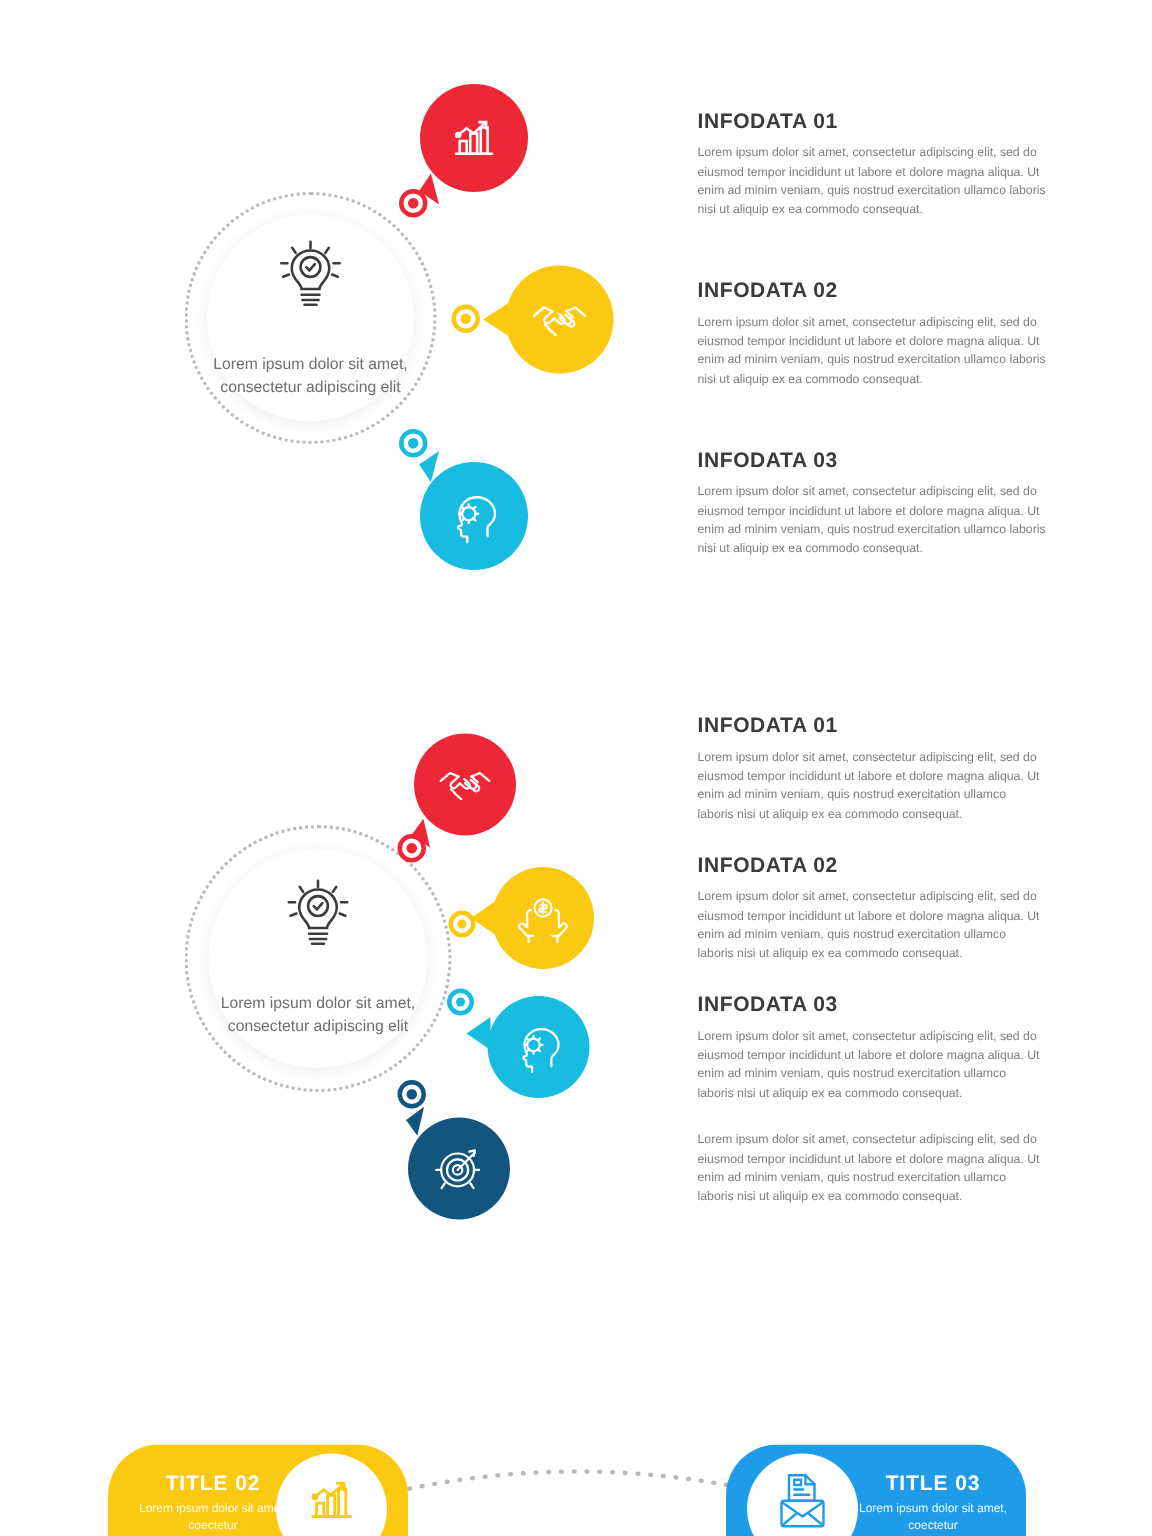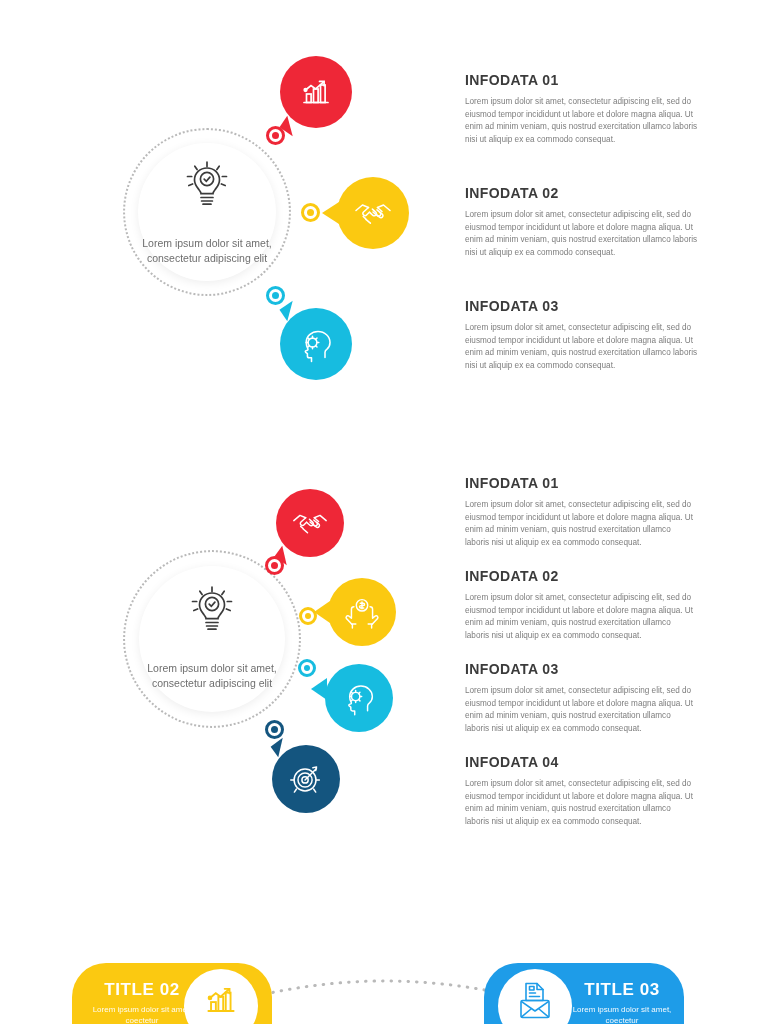--- a/index.html
+++ b/index.html
@@ -99,21 +99,21 @@
   .card-bubble-hole {
     position: absolute;
     border-radius: 50%;
     background: #ffffff;
     display: flex;
     align-items: center;
     justify-content: center;
   }
   .card-text { position: absolute; text-align: center; color: #ffffff; }
   .card-title {
-    font-size: 17px;
+    font-size: 14px;
     font-weight: bold;
     letter-spacing: 0.6px;
     margin: 0 0 4px 0;
   }
   .card-sub {
     font-size: 8px;
     line-height: 1.4;
     margin: 0;
     opacity: 0.95;
   }
@@ -321,21 +321,20 @@
     </div>
     <div class="text-item" style="left:465px; top:113px; width:230px;">
       <h3 class="text-title">INFODATA 02</h3>
       <p class="text-body">Lorem ipsum dolor sit amet, consectetur adipiscing elit, sed do eiusmod tempor incididunt ut labore et dolore magna aliqua. Ut enim ad minim veniam, quis nostrud exercitation ullamco laboris nisi ut aliquip ex ea commodo consequat.</p>
     </div>
     <div class="text-item" style="left:465px; top:206px; width:230px;">
       <h3 class="text-title">INFODATA 03</h3>
       <p class="text-body">Lorem ipsum dolor sit amet, consectetur adipiscing elit, sed do eiusmod tempor incididunt ut labore et dolore magna aliqua. Ut enim ad minim veniam, quis nostrud exercitation ullamco laboris nisi ut aliquip ex ea commodo consequat.</p>
     </div>
     <div class="text-item" style="left:465px; top:299px; width:230px;">
-      <h3 class="text-title">INFODATA 04</h3>
       <p class="text-body">Lorem ipsum dolor sit amet, consectetur adipiscing elit, sed do eiusmod tempor incididunt ut labore et dolore magna aliqua. Ut enim ad minim veniam, quis nostrud exercitation ullamco laboris nisi ut aliquip ex ea commodo consequat.</p>
     </div>
   </div>
 
   <div class="info-block" style="left:0; top:955px; width:768px; height:69px;">
 
     <svg class="arc-dots" style="left:165px; top:0px;" width="440" height="69" viewBox="0 0 440 69">
       <path d="M10 66 Q220 -14 430 66" fill="none" stroke="#b9b9b9" stroke-width="3" stroke-linecap="round" stroke-dasharray="0.5 8"></path>
     </svg>
 

